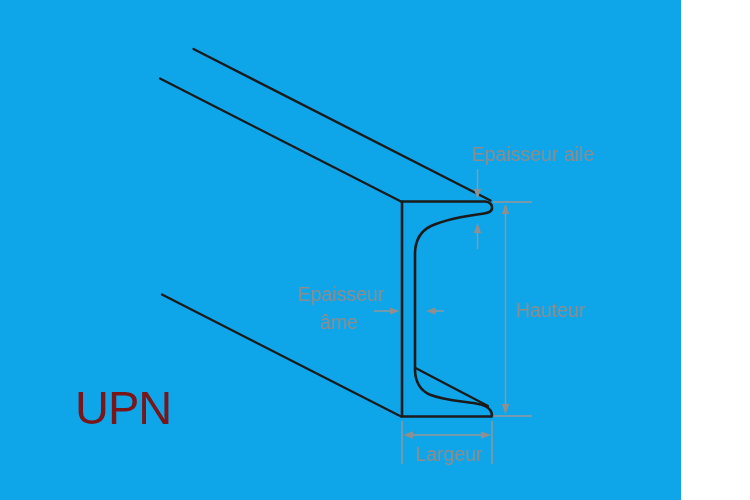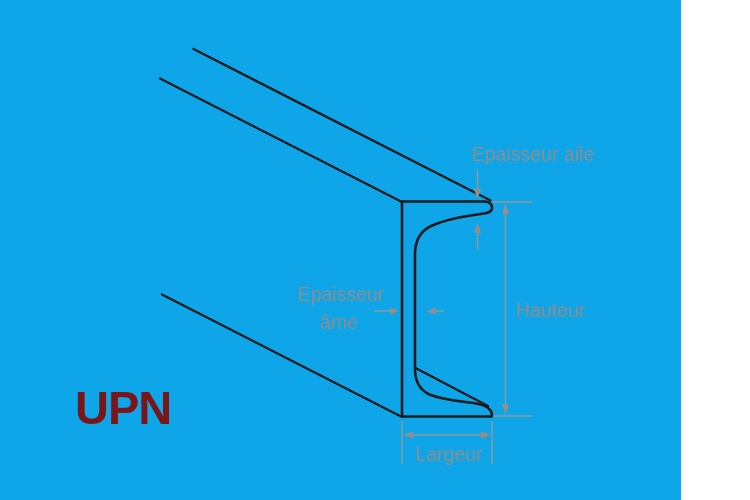--- a/index.html
+++ b/index.html
@@ -49,21 +49,21 @@
     fill: #8d8d8d;
     font-size: 19.5px;
     font-family: "Liberation Sans", "DejaVu Sans", sans-serif;
   }
   .profile-title {
     position: absolute;
     left: 75px;
     top: 384px;
     color: #7a1518;
     font-size: 47px;
-    font-weight: bold;
+    font-weight: normal;
     letter-spacing: -1px;
     line-height: 1;
     font-family: "Liberation Sans", "DejaVu Sans", sans-serif;
     text-align: center;
   }
 </style>
 </head>
 <body>
 
 <div class="canvas">

